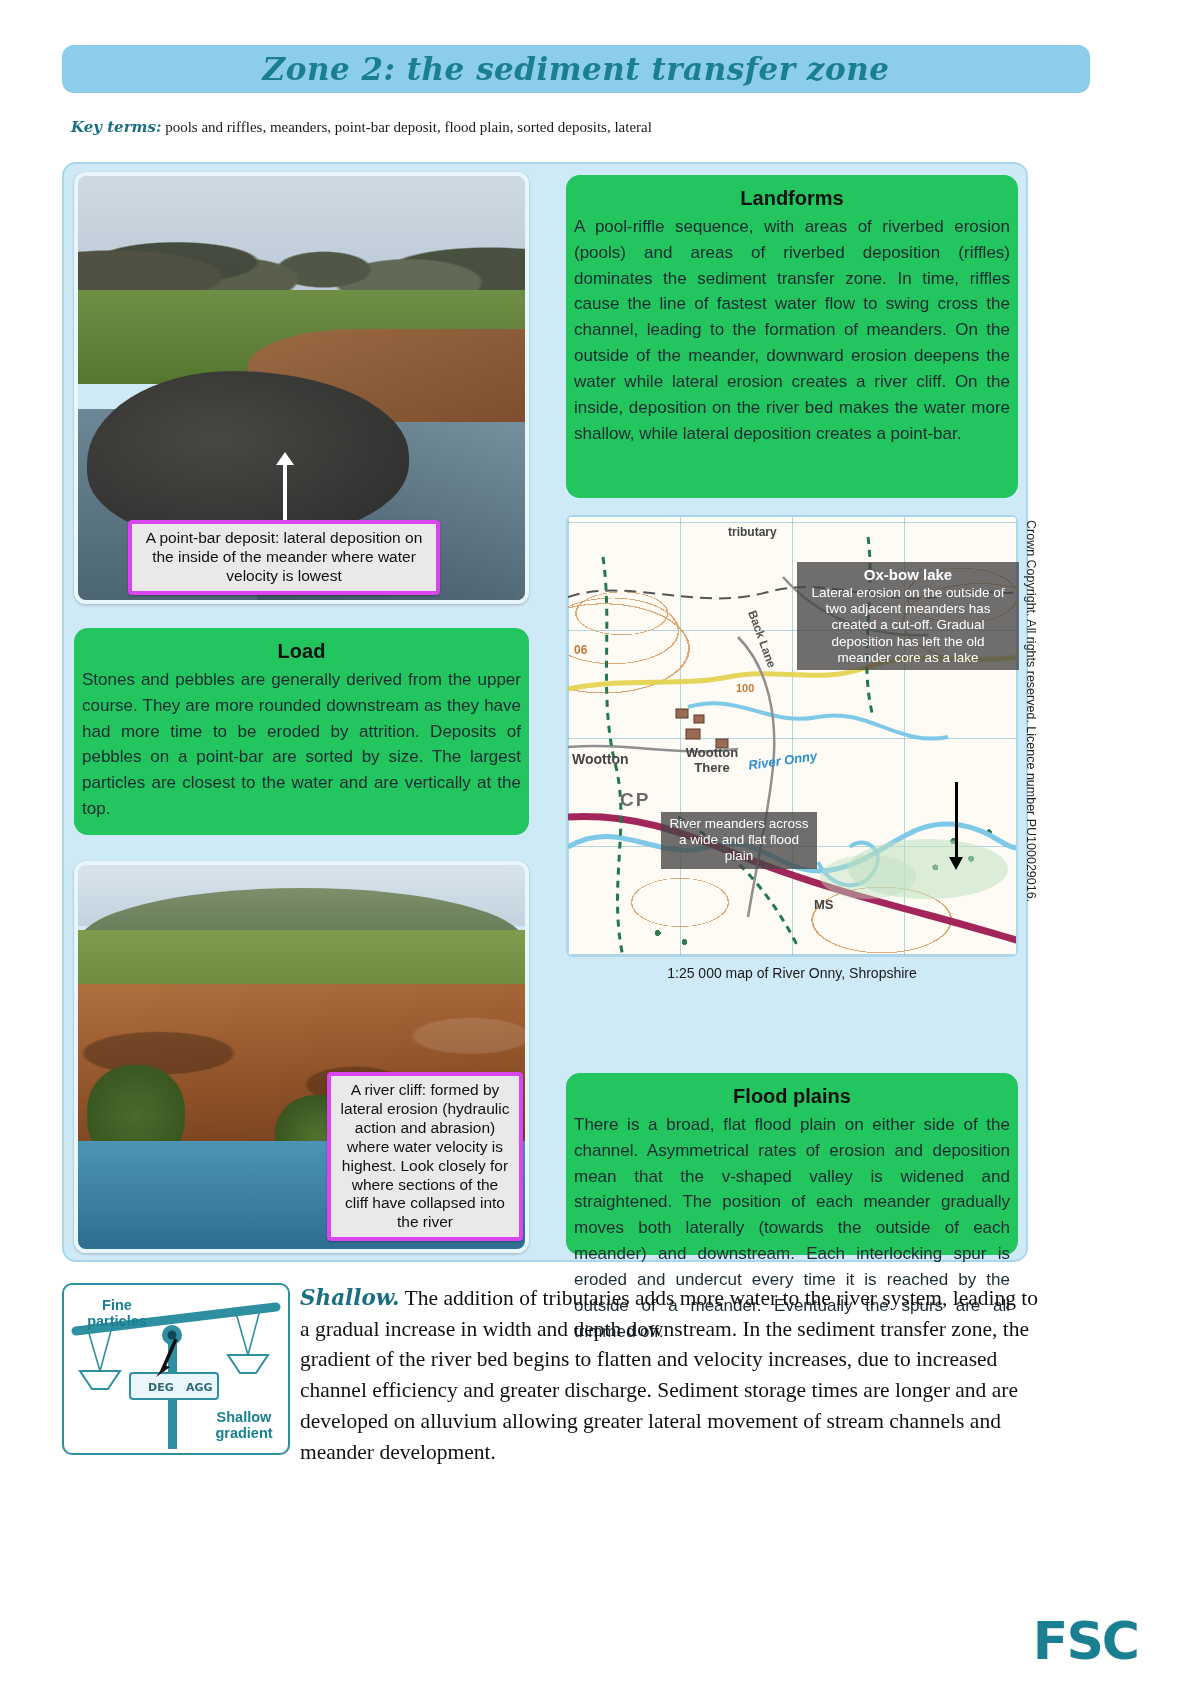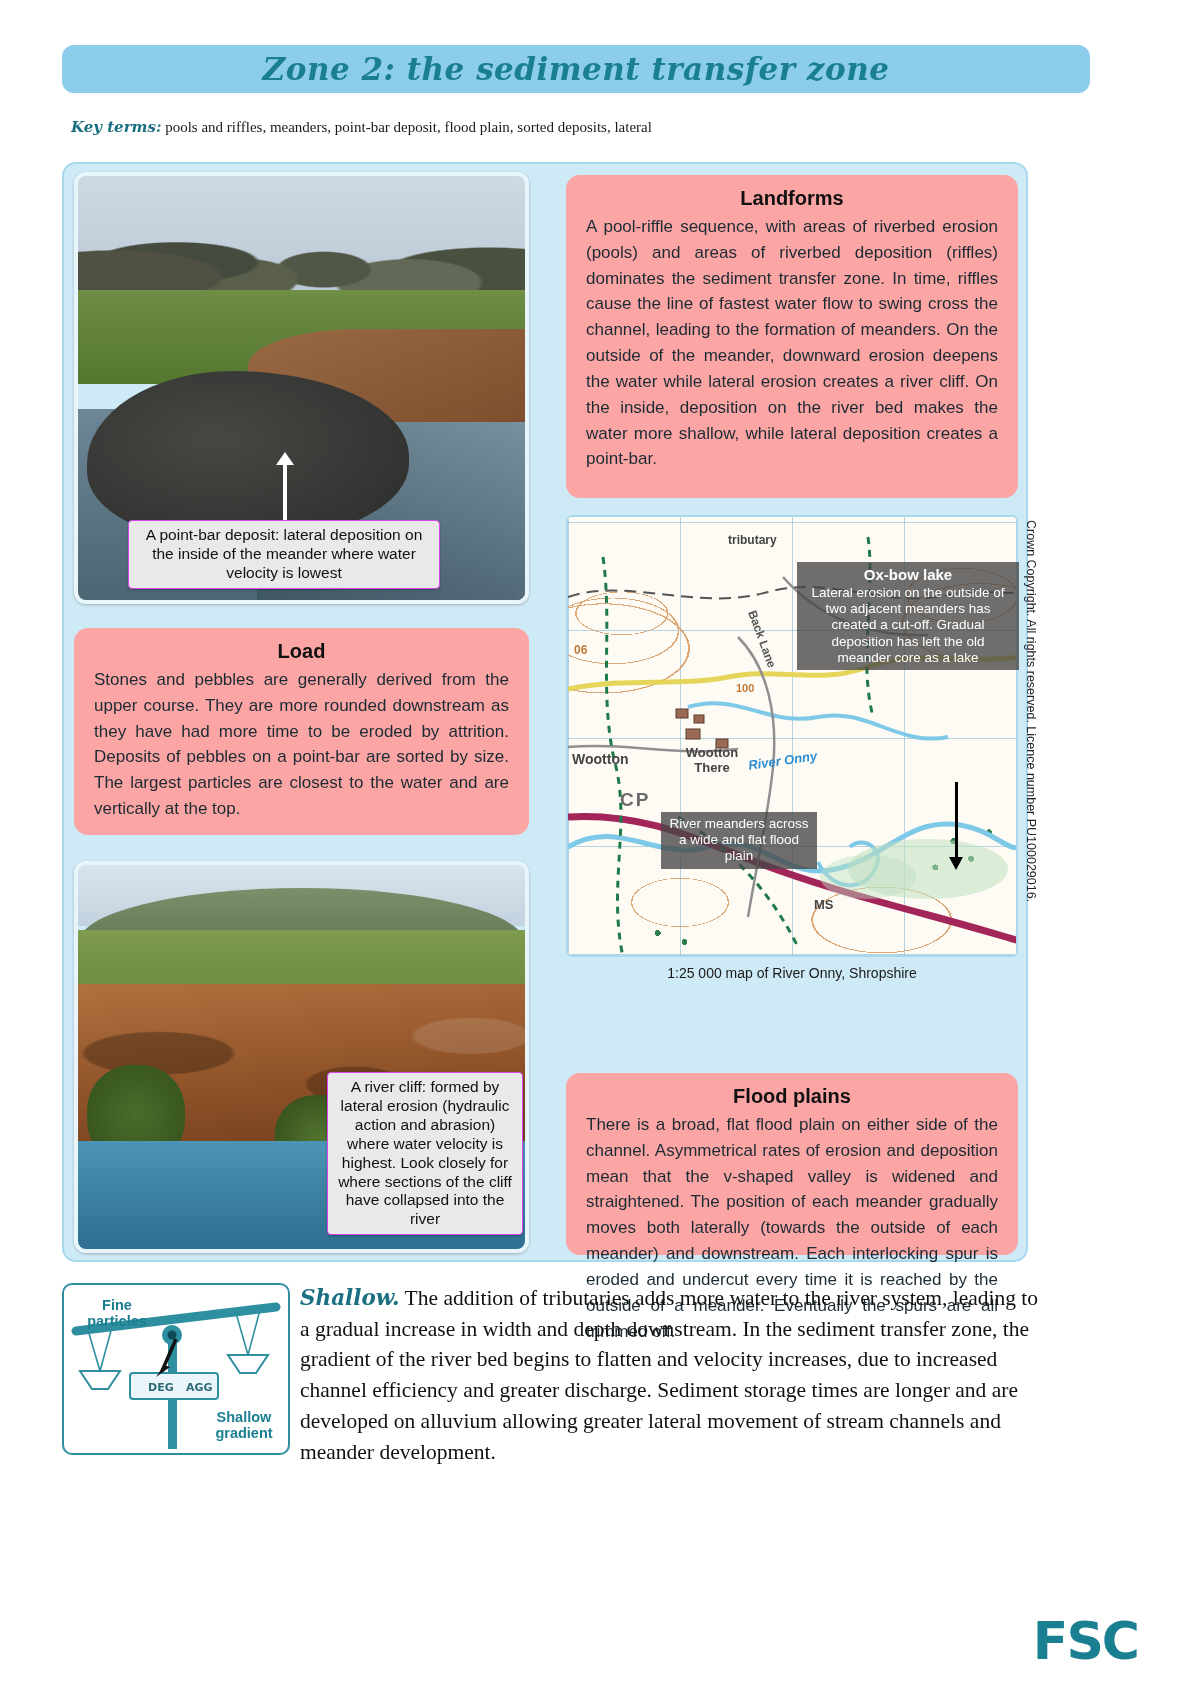--- a/index.html
+++ b/index.html
@@ -99,21 +99,21 @@
     background: radial-gradient(ellipse, #4a6b2c, #33501c); border-radius:45%; }
   .rc-veg2 { position:absolute; left:44%; top:60%; width:20%; height:22%;
     background: radial-gradient(ellipse, #52732f, #2f4a19); border-radius:45%; }
   .rc-water { position:absolute; left:0; top:72%; width:100%; height:28%;
     background: linear-gradient(#4c94b5, #2e6e90); }
 
   
   .photo-caption {
     position: absolute;
     background: #e9e9e9;
-    border: 1px solid #d946ef;
+    border: 4px solid #d946ef;
     border-radius: 4px;
     font-size: 15.5px; line-height: 1.22;
     color: #111; text-align: center;
     padding: 5px 9px;
     box-shadow: 0 1px 2px rgba(0,0,0,.3);
   }
   #caption-pointbar { left: 128px; top: 520px; width: 312px; }
   #caption-rivercliff { left: 327px; top: 1072px; width: 196px; }
 
   .arrow-up {
@@ -122,23 +122,23 @@
   }
   .arrow-up::before {
     content:""; position:absolute; left:-7px; top:-11px;
     border-left:9px solid transparent; border-right:9px solid transparent;
     border-bottom:13px solid #ffffff;
   }
 
   
   .infobox {
     position: absolute;
-    background: #fca5a5;
+    background: #22c55e;
     border-radius: 14px;
-    padding: 12px 20px 14px;
+    padding: 12px 8px 14px;
   }
   .infobox h3 {
     text-align: center; font-size: 20px; font-weight: bold;
     color: #111; margin-bottom: 4px;
   }
   .infobox p {
     font-size: 17px; line-height: 1.52; color: #1c2b33;
     text-align: justify; text-justify: inter-word;
   }
   #box-landforms { left: 566px; top: 175px; width: 452px; height: 323px; }
@@ -316,21 +316,21 @@
 
       <rect x="108" y="192" width="12" height="9" fill="#9a6a55" stroke="#5a3b2d"></rect>
       <rect x="126" y="198" width="10" height="8" fill="#9a6a55" stroke="#5a3b2d"></rect>
       <rect x="118" y="212" width="14" height="10" fill="#9a6a55" stroke="#5a3b2d"></rect>
       <rect x="148" y="222" width="12" height="9" fill="#9a6a55" stroke="#5a3b2d"></rect>
 
       <ellipse cx="360" cy="352" rx="80" ry="30" fill="#bfe0c0" fill-opacity=".55"></ellipse>
       <ellipse cx="300" cy="360" rx="48" ry="22" fill="#bfe0c0" fill-opacity=".45"></ellipse>
     </svg>
 
-    <div class="map-label" style="left:160px;top:16px">tributary</div>
+    <div class="map-label" style="left:160px;top:8px">tributary</div>
     <div class="map-label" style="left:164px;top:115px;transform:rotate(70deg);color:#555">Back Lane</div>
     <div class="map-label" style="left:168px;top:165px;color:#c07a3a;font-size:11px">100</div>
     <div class="map-label" style="left:6px;top:126px;color:#c07a3a">06</div>
     <div class="map-label" style="left:4px;top:234px;font-size:14px">Wootton</div>
     <div class="map-label" style="left:112px;top:228px;width:64px;text-align:center;font-size:13px">Wootton There</div>
     <div class="map-label river" style="left:180px;top:236px">River Onny</div>
     <div class="map-label grey" style="left:52px;top:272px">CP</div>
     <div class="map-label" style="left:246px;top:380px;font-size:13px">MS</div>
   </div>
 

